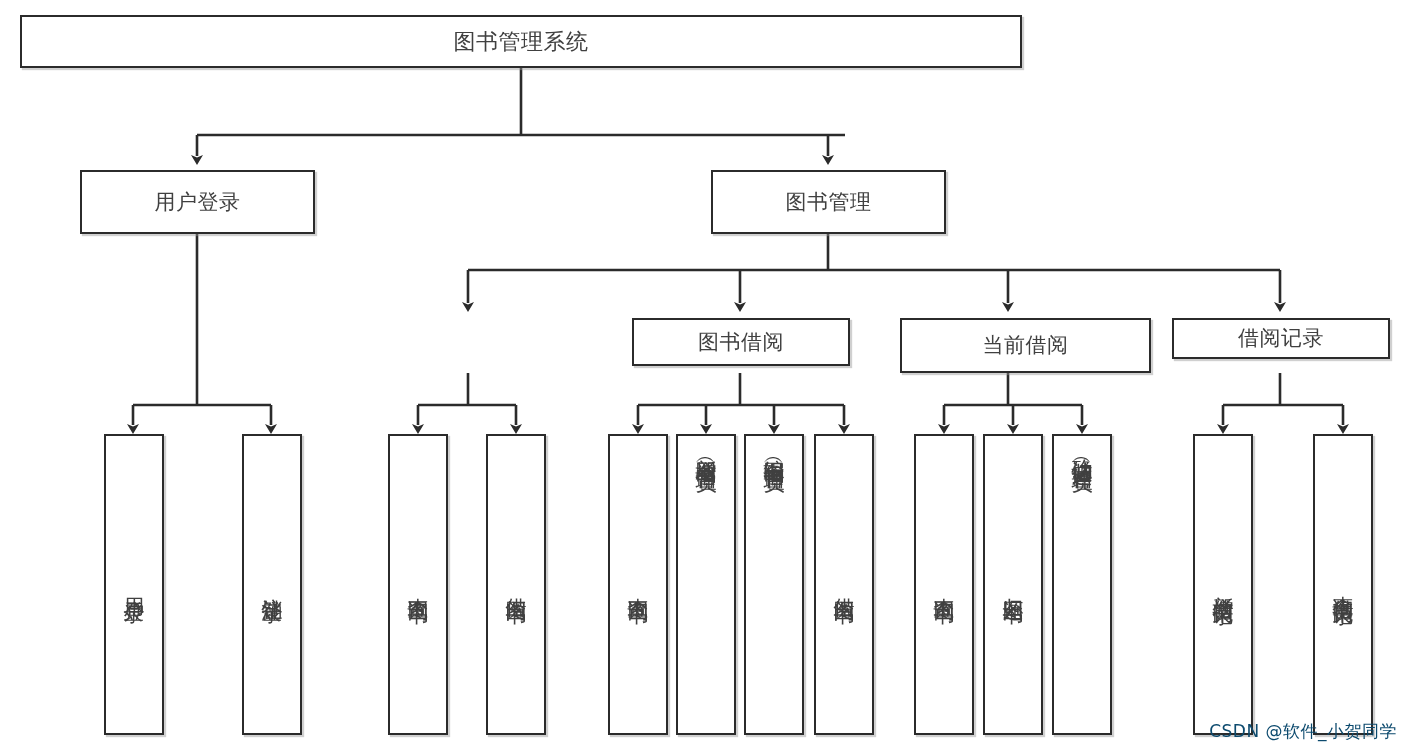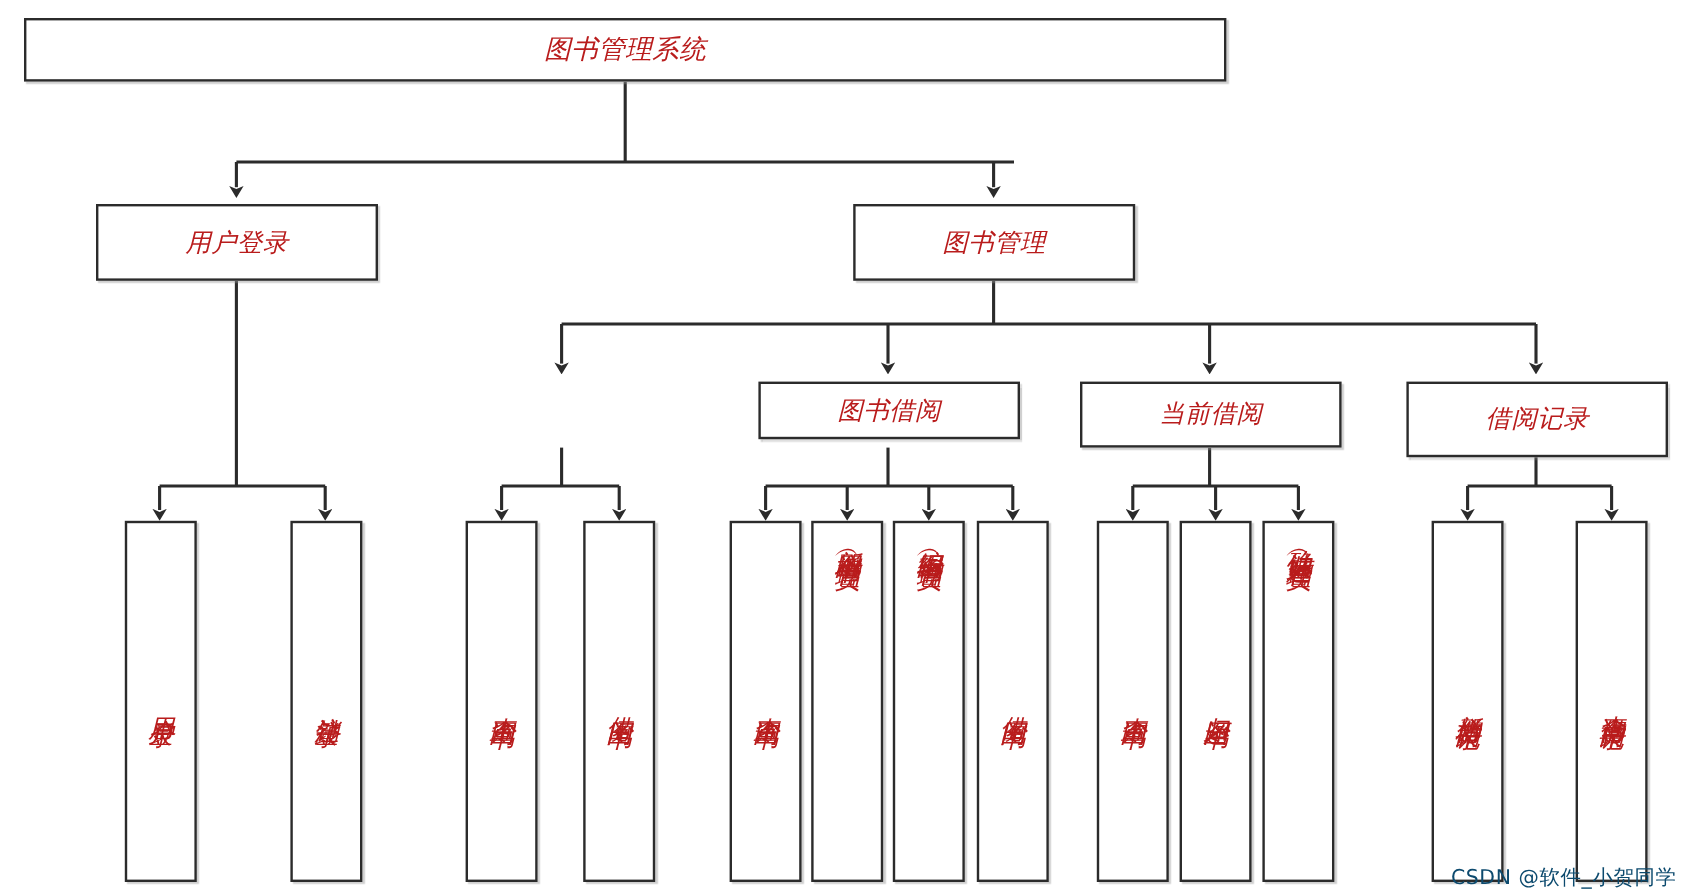--- a/index.html
+++ b/index.html
@@ -33,25 +33,24 @@
     background: #ffffff;
     border: 2.5px solid #2b2b2b;
     display: flex;
     align-items: center;
     justify-content: center;
     box-shadow: 2px 2px 1px rgba(150,150,150,0.45);
   }
   .node .lbl {
     font-size: 21px;
     line-height: 1.18;
-    color: #b91c1c;
+    color: #404040;
     letter-spacing: 0.5px;
     text-align: left;
     white-space: nowrap;
-    font-style: italic;
   }
   .node.vert .lbl {
     writing-mode: vertical-rl;
     text-orientation: upright;
     white-space: normal;
     letter-spacing: 2px;
     line-height: 1.05;
     max-height: 100%;
   }
   .node.root .lbl { font-size: 22px; }
@@ -136,24 +135,24 @@
   <div class="node" style="left:80px; top:170px; width:235px; height:64px;">
     <span class="lbl">用户登录</span>
   </div>
   <div class="node" style="left:711px; top:170px; width:235px; height:64px;">
     <span class="lbl">图书管理</span>
   </div>
 
   <div class="node" style="left:632px; top:318px; width:218px; height:48px;">
     <span class="lbl">图书借阅</span>
   </div>
-  <div class="node" style="left:900px; top:318px; width:218px; height:55px;">
+  <div class="node" style="left:900px; top:318px; width:251px; height:55px;">
     <span class="lbl">当前借阅</span>
   </div>
-  <div class="node" style="left:1172px; top:318px; width:218px; height:63px;">
+  <div class="node" style="left:1172px; top:318px; width:218px; height:41px;">
     <span class="lbl">借阅记录</span>
   </div>
 
   <div class="node vert" style="left:104px; top:434px; width:60px; height:301px;">
     <span class="lbl">用户登录</span>
   </div>
   <div class="node vert" style="left:242px; top:434px; width:60px; height:301px;">
     <span class="lbl">注销登录</span>
   </div>
 

